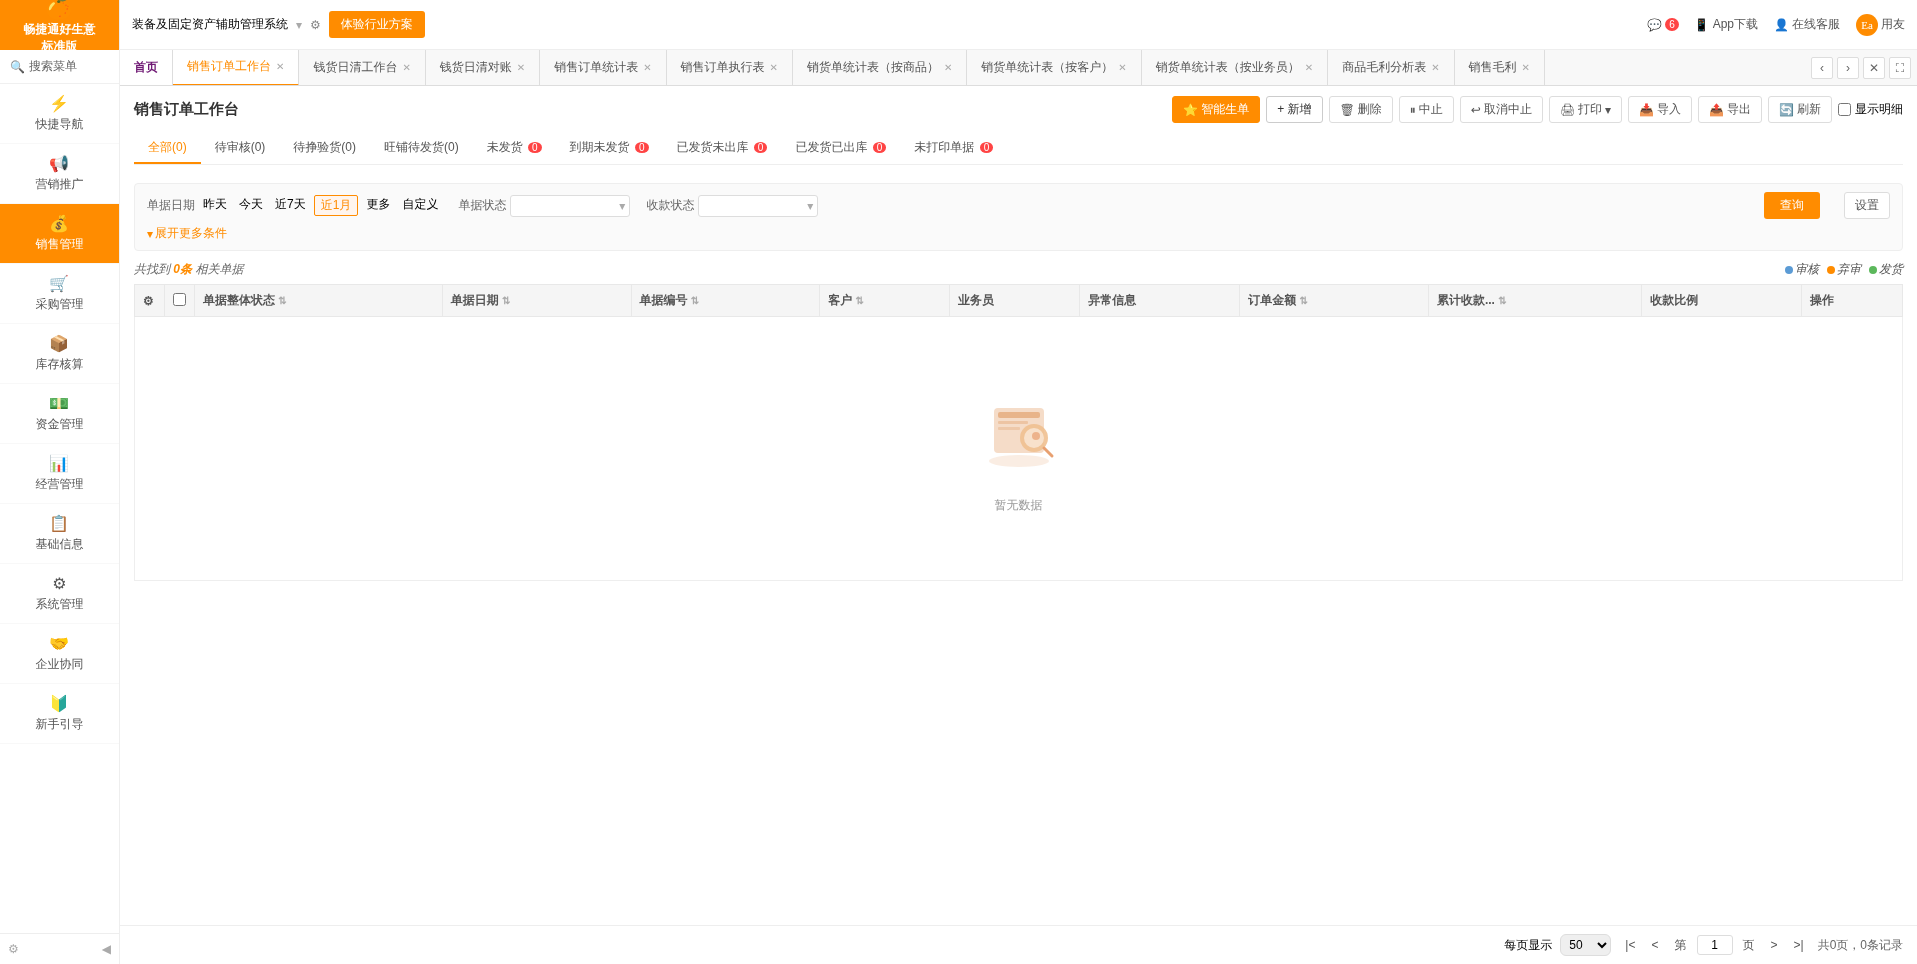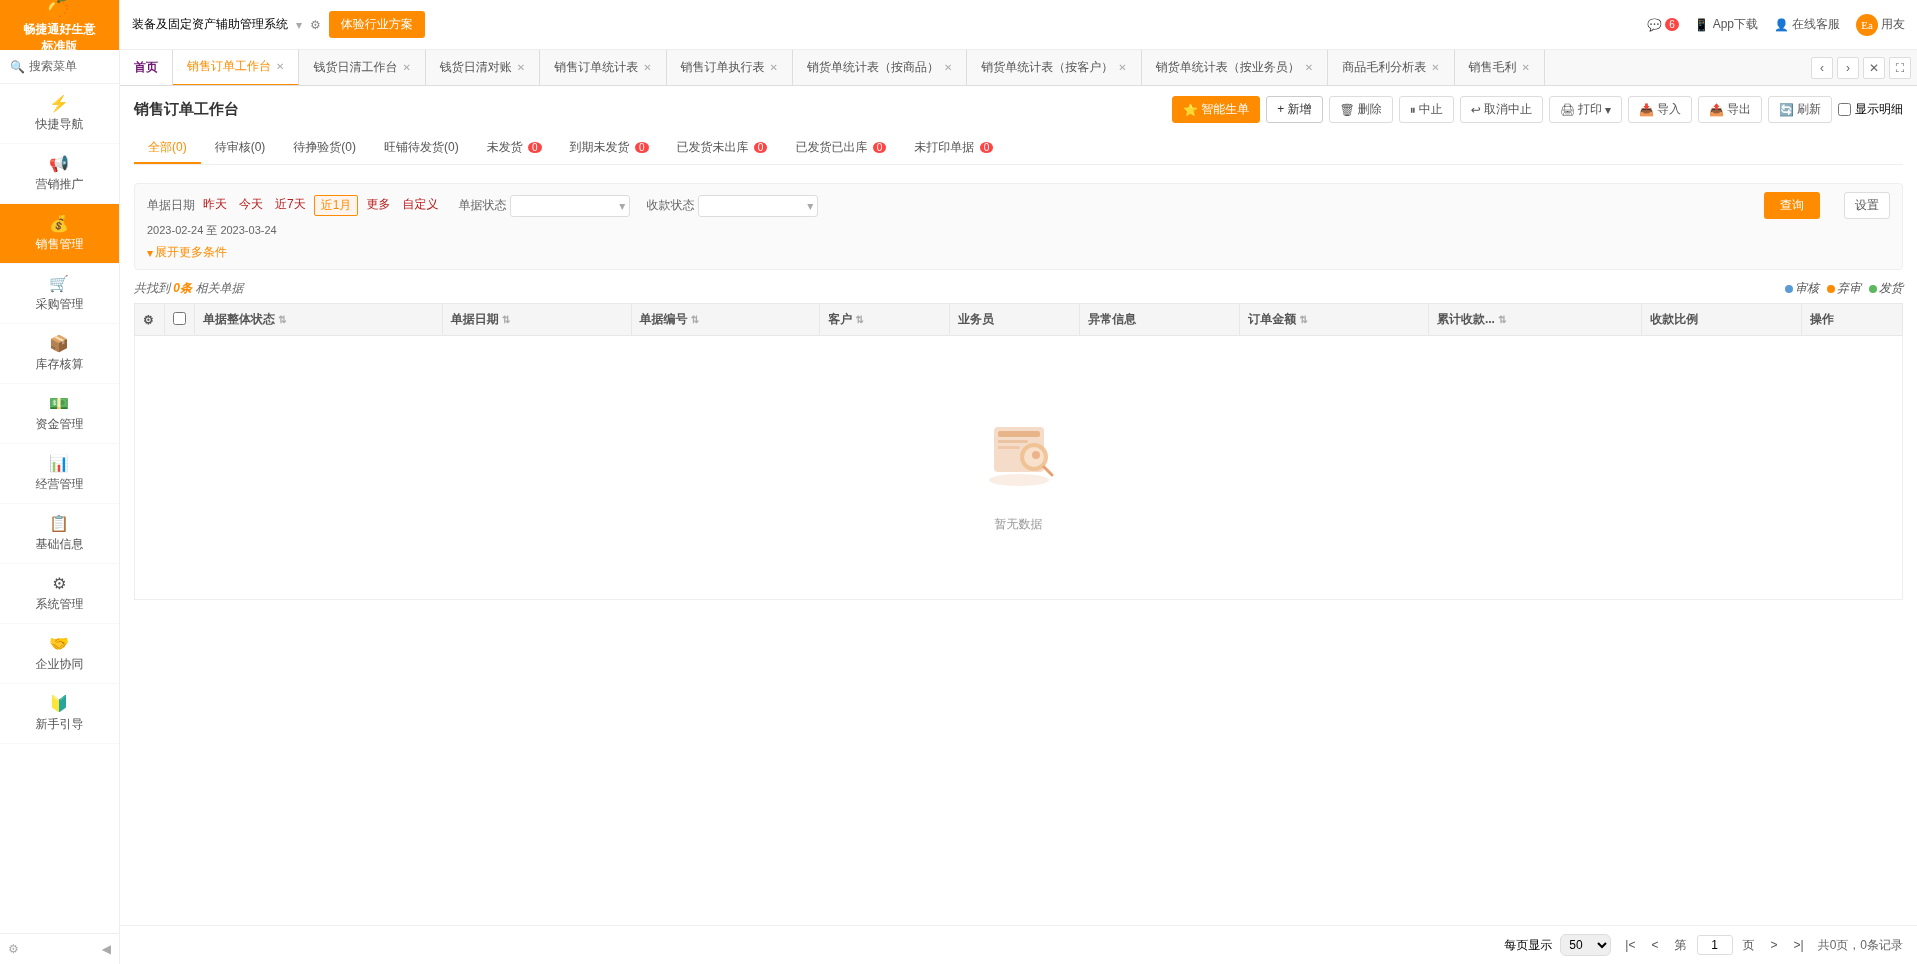--- a/index.html
+++ b/index.html
@@ -53,21 +53,21 @@
     .sub-tab { padding: 6px 14px; cursor: pointer; color: #555; border-bottom: 2px solid transparent; font-size: 12px; }
     .sub-tab.active { color: #ff8c00; border-bottom: 2px solid #ff8c00; }
     .sub-tab .count-badge { background: #ff4444; color: #fff; border-radius: 50%; font-size: 10px; padding: 0 4px; margin-left: 2px; }
 
     
     .filter-bar { background: #fafafa; border: 1px solid #eee; border-radius: 4px; padding: 8px 12px; margin-bottom: 10px; }
     .filter-row { display: flex; align-items: center; gap: 16px; flex-wrap: wrap; }
     .filter-item { display: flex; align-items: center; gap: 4px; }
     .filter-label { color: #666; white-space: nowrap; }
     .filter-quick { display: flex; gap: 4px; }
-    .filter-quick span { cursor: pointer; color: #b91c1c; padding: 1px 4px; }
+    .filter-quick span { cursor: pointer; color: #000000; padding: 1px 4px; }
     .filter-quick span.active { color: #ff8c00; background: #fff5ee; border-radius: 2px; }
     .filter-date-range { color: #666; font-size: 11px; }
     .filter-select { border: 1px solid #ddd; padding: 3px 20px 3px 6px; border-radius: 3px; color: #555; background: #fff; min-width: 120px; cursor: pointer; appearance: none; position: relative; }
     .filter-select-wrap { position: relative; display: inline-flex; align-items: center; }
     .filter-select-wrap::after { content: '▾'; position: absolute; right: 5px; color: #aaa; pointer-events: none; }
     .expand-btn { color: #ff8c00; cursor: pointer; font-size: 12px; display: flex; align-items: center; gap: 2px; }
     .query-btn { background: #ff8c00; color: #fff; border: none; padding: 4px 16px; border-radius: 3px; cursor: pointer; }
     .setting-btn { background: #fff; color: #555; border: 1px solid #ddd; padding: 4px 10px; border-radius: 3px; cursor: pointer; }
 
     
@@ -354,23 +354,20 @@
           <span class="filter-label">收款状态</span>
           <div class="filter-select-wrap">
             <select class="filter-select"></select>
           </div>
         </div>
         <div style="margin-left:auto;display:flex;gap:24px;">
           <button class="query-btn">查询</button>
           <button class="setting-btn">设置</button>
         </div>
       </div>
-      <div class="filter-row" style="margin-top:4px;">
-        <span class="filter-date-range">2023-02-24 至 2023-03-24</span>
-      </div>
       <div style="margin-top:6px;">
         <span class="expand-btn">
           <span>▾</span>
           <span>展开更多条件</span>
         </span>
       </div>
     </div>
 
     <div class="table-info">
       <div class="table-info-left">

